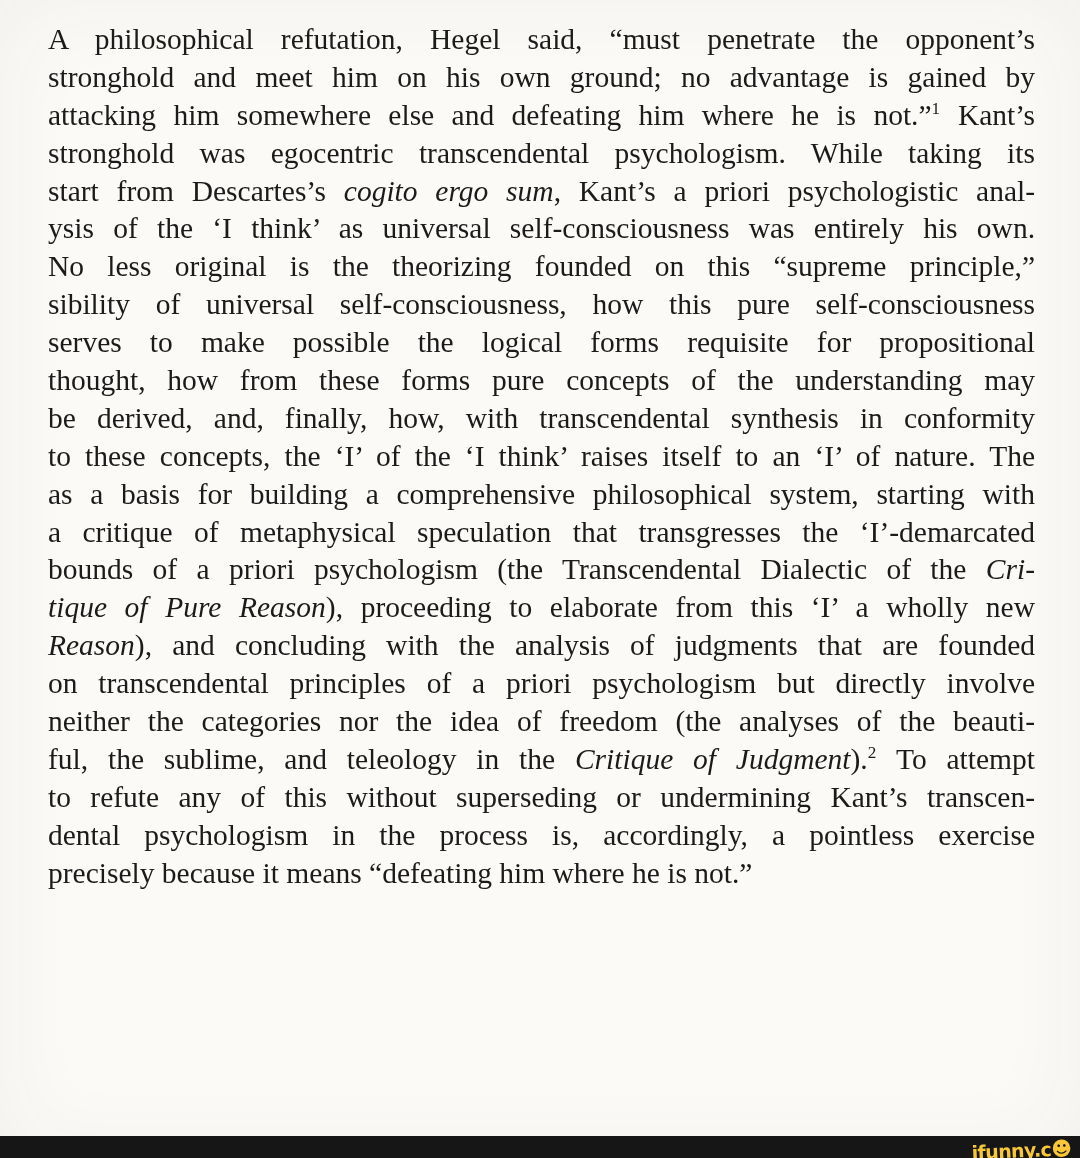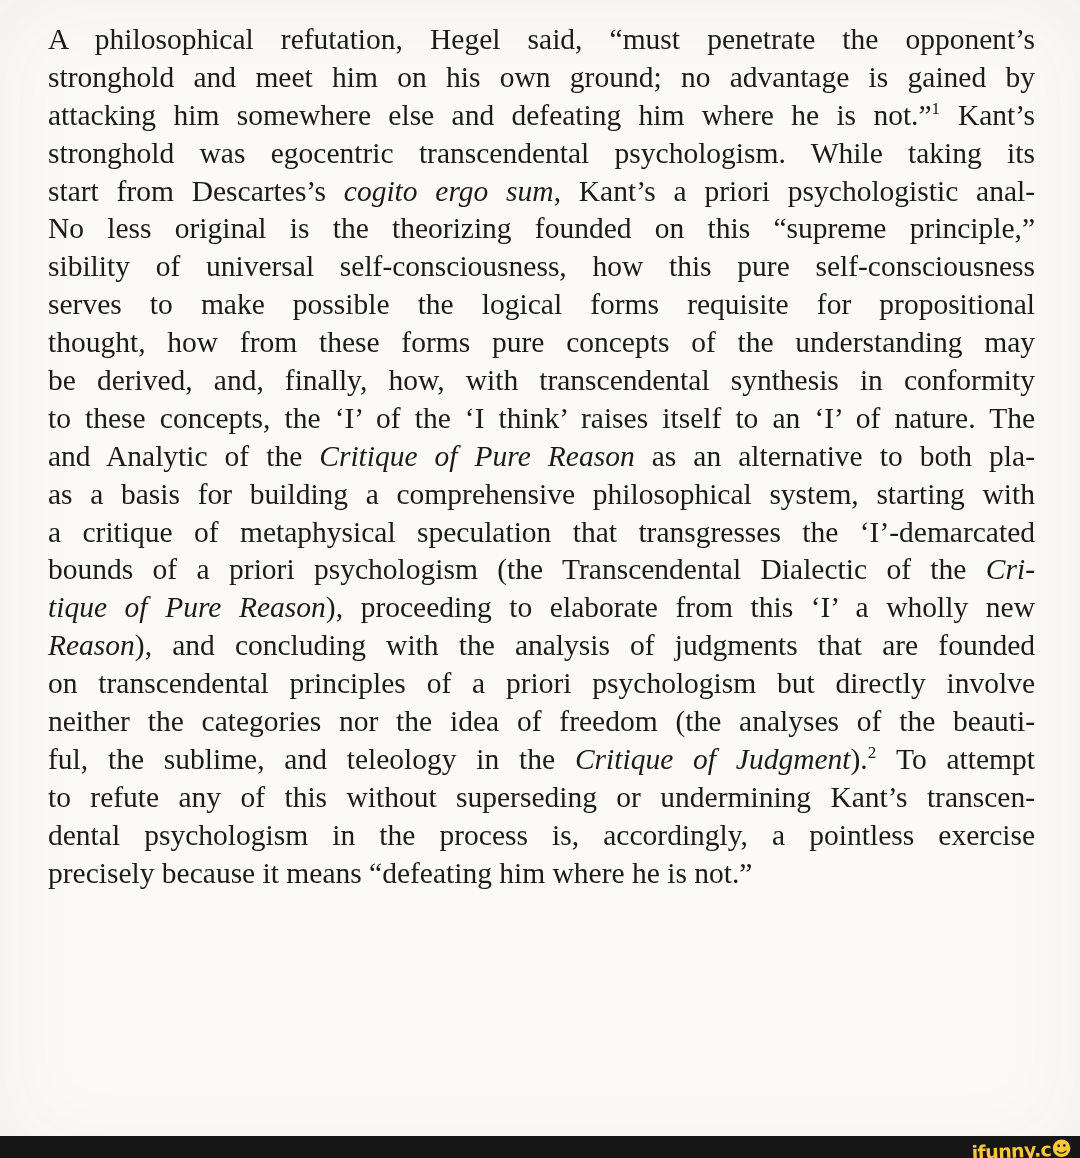--- a/index.html
+++ b/index.html
@@ -76,27 +76,27 @@
 </head>
 <body>
 
 <div class="page">
   <div class="text-block" id="text-block">
       <div class="line"><span>A philosophical refutation, Hegel said, “must penetrate the opponent’s</span></div>
       <div class="line"><span>stronghold and meet him on his own ground; no advantage is gained by</span></div>
       <div class="line"><span>attacking him somewhere else and defeating him where he is not.”</span><sup>1</sup><span> Kant’s</span></div>
       <div class="line"><span>stronghold was egocentric transcendental psychologism. While taking its</span></div>
       <div class="line"><span>start from Descartes’s </span><em>cogito ergo sum</em><span>, Kant’s a priori psychologistic anal-</span></div>
+      <div class="line"><span>ysis of the ‘I think’ as universal self-consciousness was entirely his own.</span></div>
       <div class="line"><span>No less original is the theorizing founded on this “supreme principle,”</span></div>
       <div class="line"><span>sibility of universal self-consciousness, how this pure self-consciousness</span></div>
       <div class="line"><span>serves to make possible the logical forms requisite for propositional</span></div>
       <div class="line"><span>thought, how from these forms pure concepts of the understanding may</span></div>
       <div class="line"><span>be derived, and, finally, how, with transcendental synthesis in conformity</span></div>
       <div class="line"><span>to these concepts, the ‘I’ of the ‘I think’ raises itself to an ‘I’ of nature. The</span></div>
-      <div class="line"><span>and Analytic of the </span><em>Critique of Pure Reason</em><span> as an alternative to both pla-</span></div>
       <div class="line"><span>as a basis for building a comprehensive philosophical system, starting with</span></div>
       <div class="line"><span>a critique of metaphysical speculation that transgresses the ‘I’-demarcated</span></div>
       <div class="line"><span>bounds of a priori psychologism (the Transcendental Dialectic of the </span><em>Cri-</em></div>
       <div class="line"><em>tique of Pure Reason</em><span>), proceeding to elaborate from this ‘I’ a wholly new</span></div>
       <div class="line"><em>Reason</em><span>), and concluding with the analysis of judgments that are founded</span></div>
       <div class="line"><span>on transcendental principles of a priori psychologism but directly involve</span></div>
       <div class="line"><span>neither the categories nor the idea of freedom (the analyses of the beauti-</span></div>
       <div class="line"><span>ful, the sublime, and teleology in the </span><em>Critique of Judgment</em><span>).</span><sup>2</sup><span> To attempt</span></div>
       <div class="line"><span>to refute any of this without superseding or undermining Kant’s transcen-</span></div>
       <div class="line"><span>dental psychologism in the process is, accordingly, a pointless exercise</span></div>

